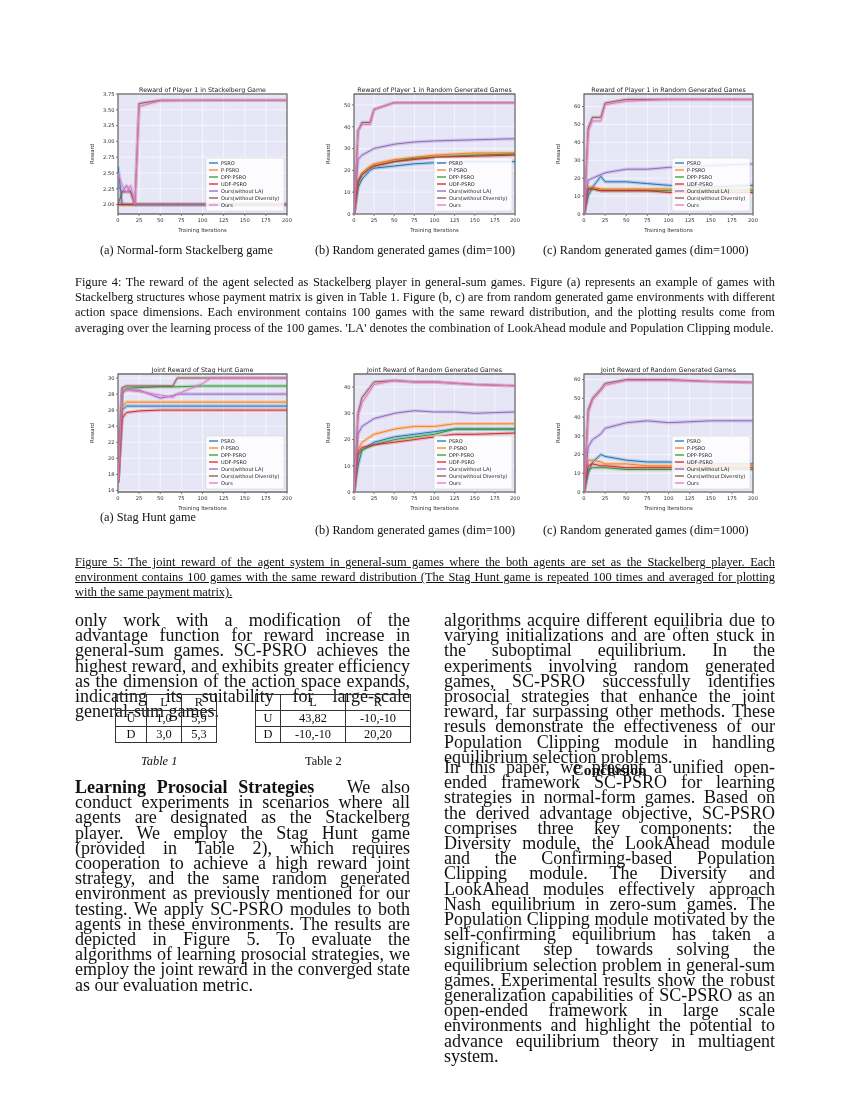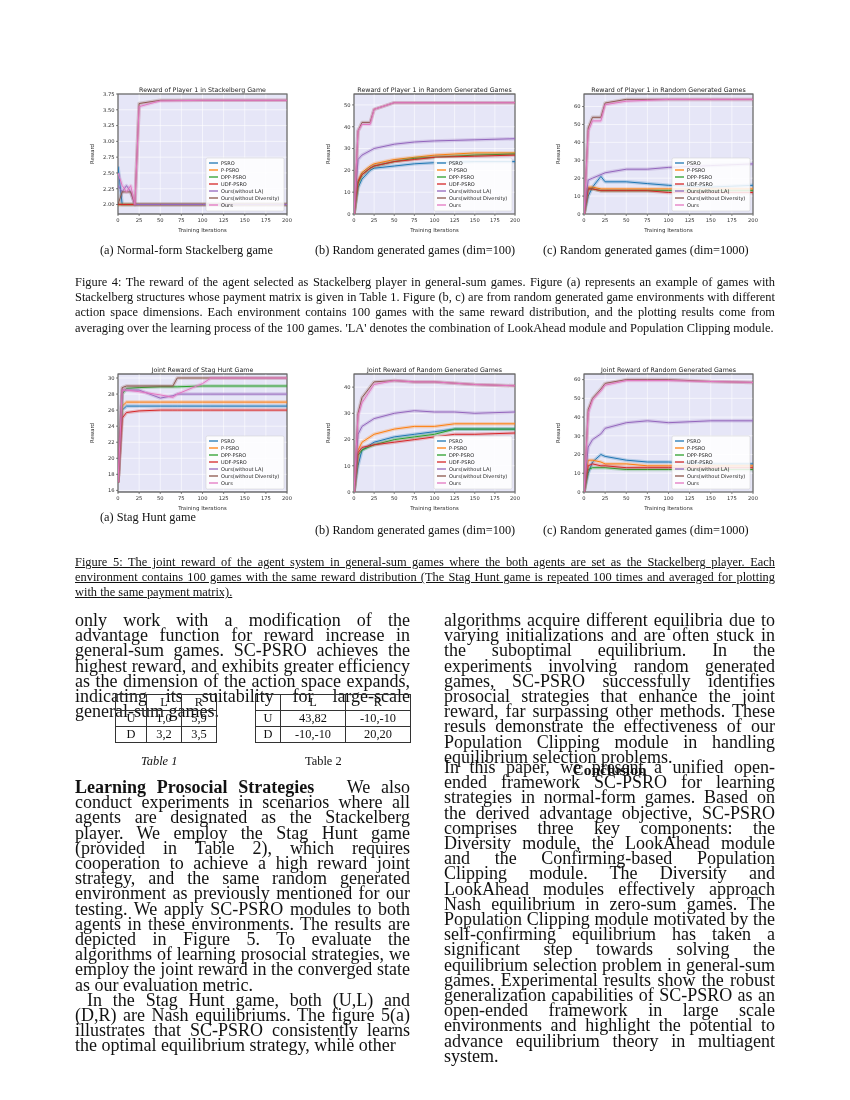--- a/index.html
+++ b/index.html
@@ -613,22 +613,22 @@
     <td style="width:26px;">L</td>
     <td style="width:26px;">R</td>
   </tr>
   <tr>
     <td>U</td>
     <td>1,0</td>
     <td>5,9</td>
   </tr>
   <tr>
     <td>D</td>
-    <td>3,2</td>
-    <td>3,5</td>
+    <td>3,0</td>
+    <td>5,3</td>
   </tr>
 </tbody>
   </table>
 <div class="tcap" style="left:141px;top:754px;font-style:italic;">Table 1</div>
 
 <table class="pm" style="left:255px;top:694px;">
   <tbody>
       <tr>
     <td style="width:16px;"></td>
     <td style="width:56px;">L</td>
@@ -643,21 +643,20 @@
     <td>D</td>
     <td>-10,-10</td>
     <td>20,20</td>
   </tr>
 </tbody>
   </table>
 <div class="tcap" style="left:305px;top:754px;">Table 2</div>
 
 <div class="col" style="left:75px;top:780px;width:335px;">
   <p><span class="runin">Learning Prosocial Strategies</span>&nbsp;&nbsp;&nbsp;<span>We also conduct experiments in scenarios where all agents are designated as the Stackelberg player. We employ the Stag Hunt game (provided in Table 2), which requires cooperation to achieve a high reward joint strategy, and the same random generated environment as previously mentioned for our testing. We apply SC-PSRO modules to both agents in these environments. The results are depicted in Figure 5. To evaluate the algorithms of learning prosocial strategies, we employ the joint reward in the converged state as our evaluation metric.</span></p>
-  <p class="indent">In the Stag Hunt game, both (U,L) and (D,R) are Nash equilibriums. The figure 5(a) illustrates that SC-PSRO consistently learns the optimal equilibrium strategy, while other</p>
 </div>
 
 <div class="col" style="left:444px;top:613px;width:331px;">
   <p>algorithms acquire different equilibria due to varying initializations and are often stuck in the suboptimal equilibrium. In the experiments involving random generated games, SC-PSRO successfully identifies prosocial strategies that enhance the joint reward, far surpassing other methods. These resuls demonstrate the effectiveness of our Population Clipping module in handling equilibrium selection problems.</p>
 </div>
 <div class="heading" style="left:444px;top:737px;width:331px;margin-top:24px;">Conclusion</div>
 <div class="col" style="left:444px;top:760px;width:331px;">
   <p>In this paper, we present a unified open-ended framework SC-PSRO for learning strategies in normal-form games. Based on the derived advantage objective, SC-PSRO comprises three key components: the Diversity module, the LookAhead module and the Confirming-based Population Clipping module. The Diversity and LookAhead modules effectively approach Nash equilibrium in zero-sum games. The Population Clipping module motivated by the self-confirming equilibrium has taken a significant step towards solving the equilibrium selection problem in general-sum games. Experimental results show the robust generalization capabilities of SC-PSRO as an open-ended framework in large scale environments and highlight the potential to advance equilibrium theory in multiagent system.</p>
 </div>
 

